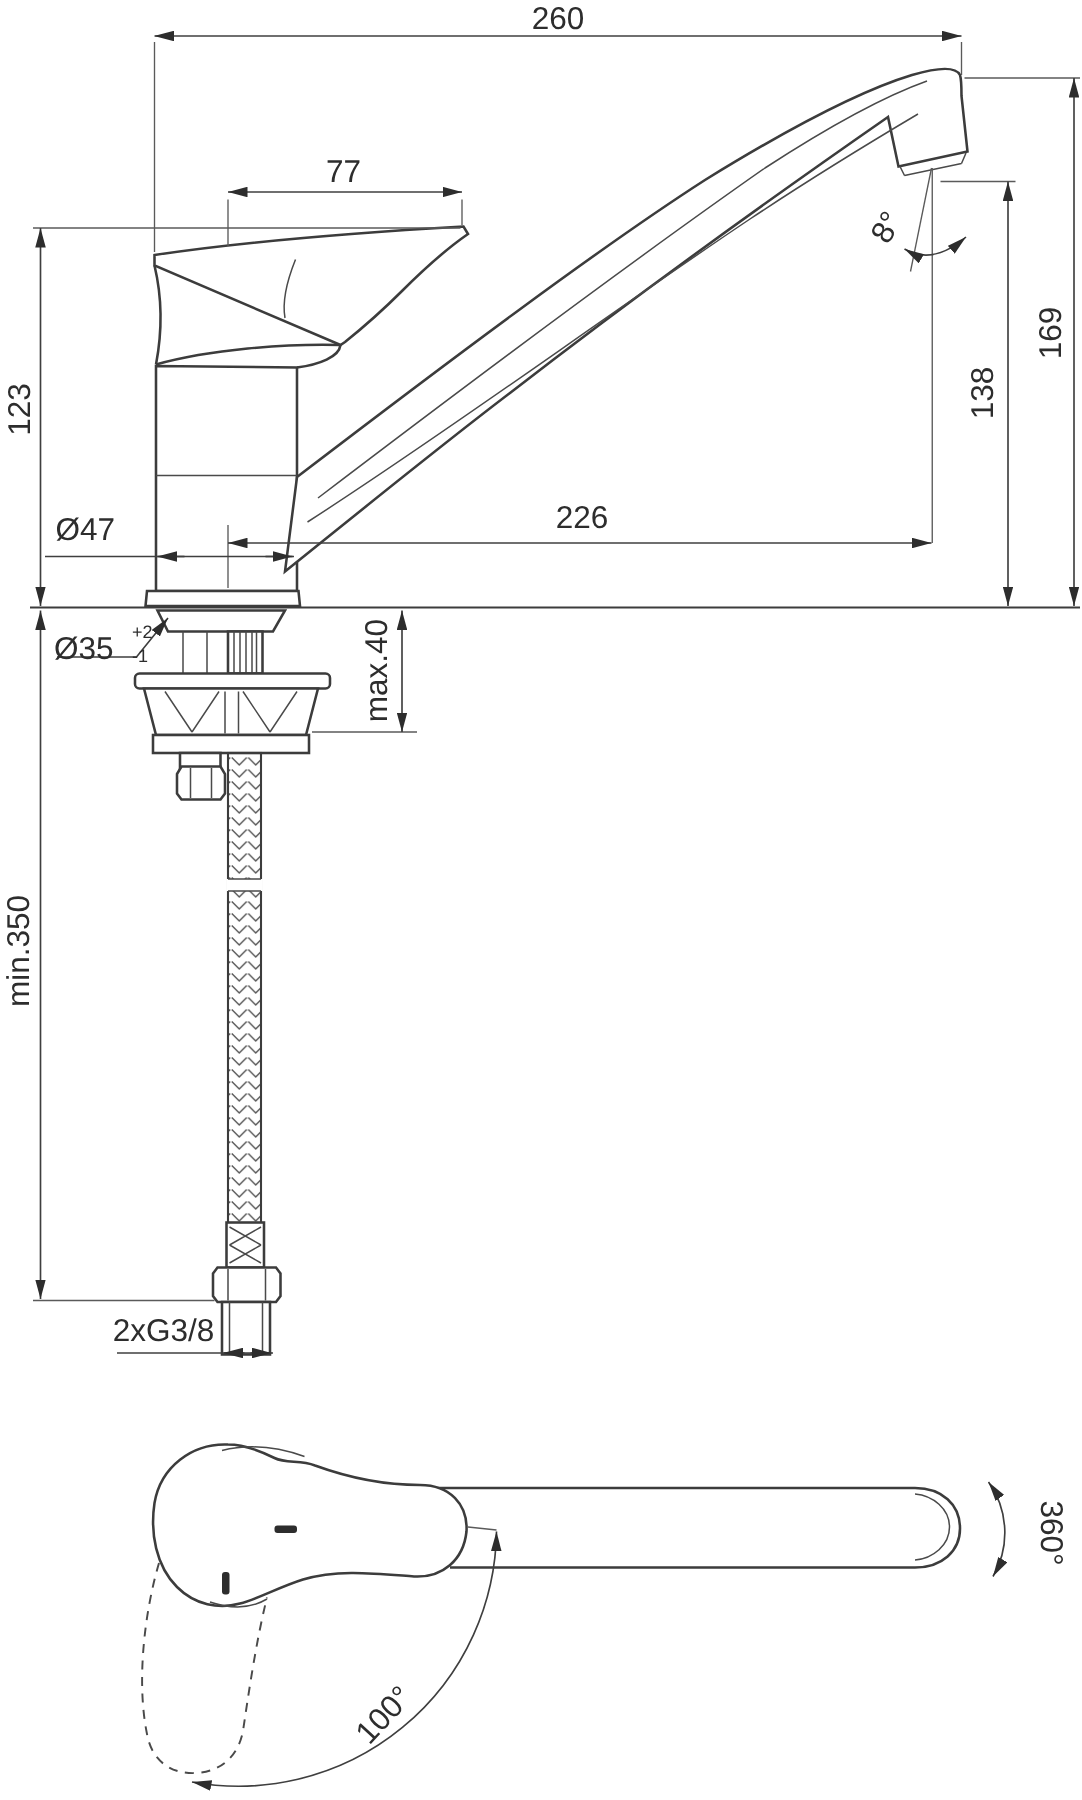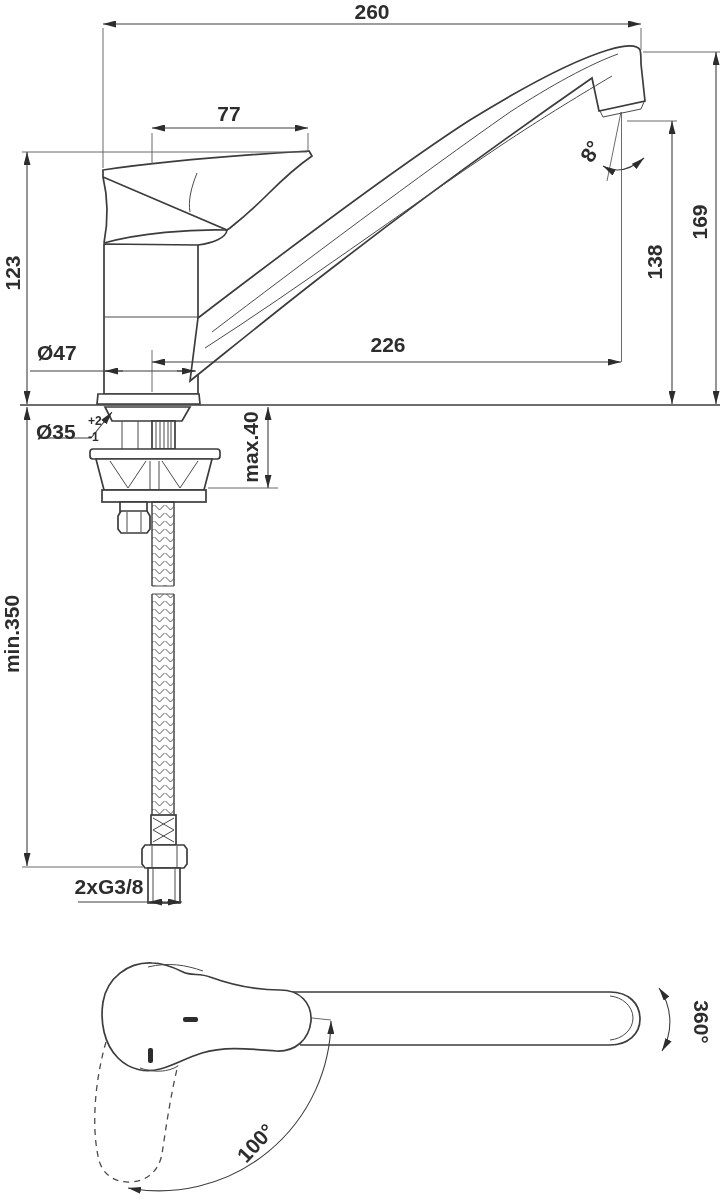--- a/index.html
+++ b/index.html
@@ -1,16 +1,16 @@
 <!DOCTYPE html>
 <html><head>
 <meta charset="utf-8">
 <style>
   html,body{margin:0;padding:0;background:#ffffff;}
-  .page{width:721px;height:1200px;background:#fff;position:relative;overflow:hidden;font-weight:bold;}
+  .page{width:721px;height:1200px;background:#fff;position:relative;overflow:hidden;}
   svg text{
     font-family:"Liberation Sans","DejaVu Sans",sans-serif;
     fill:#2d2d2d;
   }
   .dim-label{font-size:21px;}
   .tol-label{font-size:12px;}
   .obj{stroke:#3c3c3c;stroke-width:1.7;fill:#ffffff;}
   .obj-line{stroke:#3c3c3c;stroke-width:1.7;fill:none;}
   .det{stroke:#4a4a4a;stroke-width:1;fill:none;}
   .dim{stroke:#3f3f3f;stroke-width:1.1;fill:none;}

